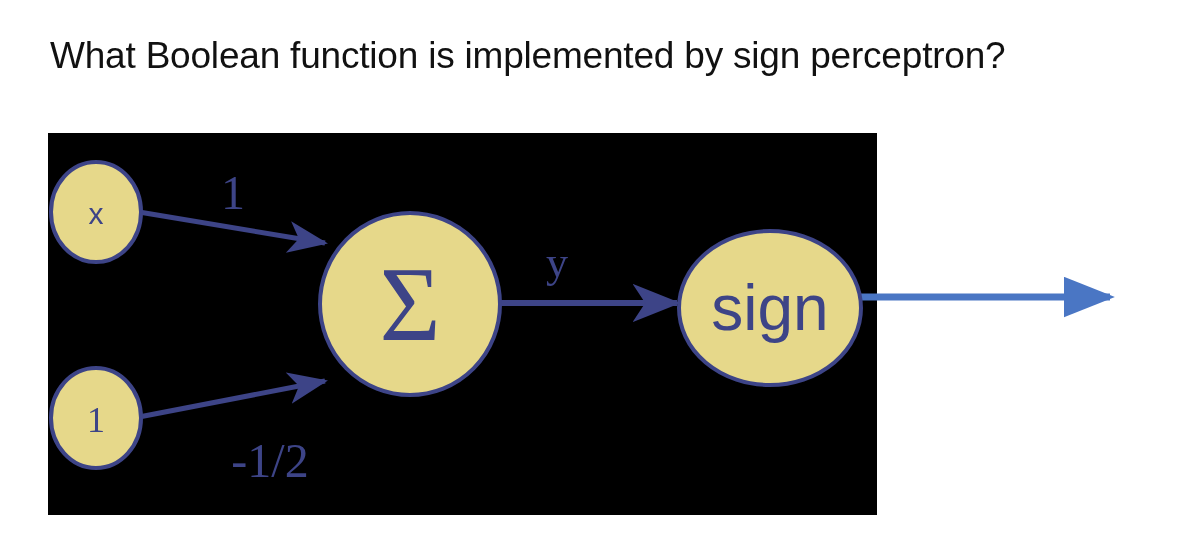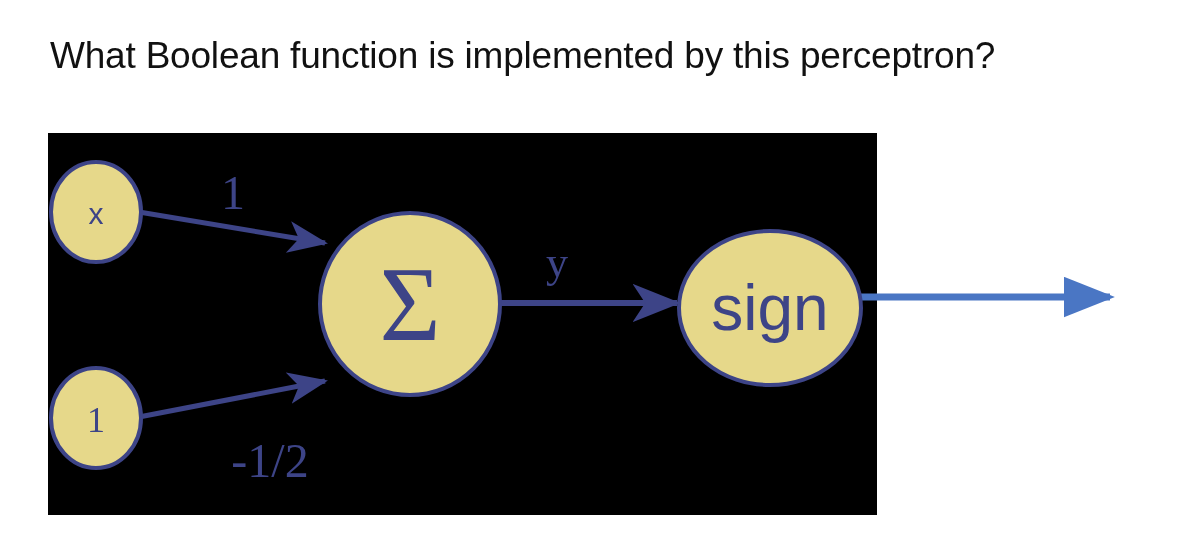--- a/index.html
+++ b/index.html
@@ -63,21 +63,21 @@
   .edge-label {
     font-family: "Liberation Serif", serif;
     fill: #3D4487;
   }
 </style>
 </head>
 <body>
 
 <div id="slide">
 
-  <div id="title">What Boolean function is implemented by this perceptron?</div>
+  <div id="title">What Boolean function is implemented by sign perceptron?</div>
 
   <div id="panel"></div>
 
   <svg id="diagram" viewBox="0 0 1196 554">
     <defs>
       <marker id="arrowDark" markerWidth="9" markerHeight="9" refX="7.4" refY="3.2" orient="auto" markerUnits="strokeWidth">
         <path d="M0,0 L8,3.2 L0,6.4 L2.1,3.2 Z" fill="#3D4487"></path>
       </marker>
       <marker id="arrowLight" markerWidth="8" markerHeight="8" refX="6.6" refY="2.9" orient="auto" markerUnits="strokeWidth">
         <path d="M0,0 L7.3,2.9 L0,5.8 Z" fill="#4A76C4"></path>

